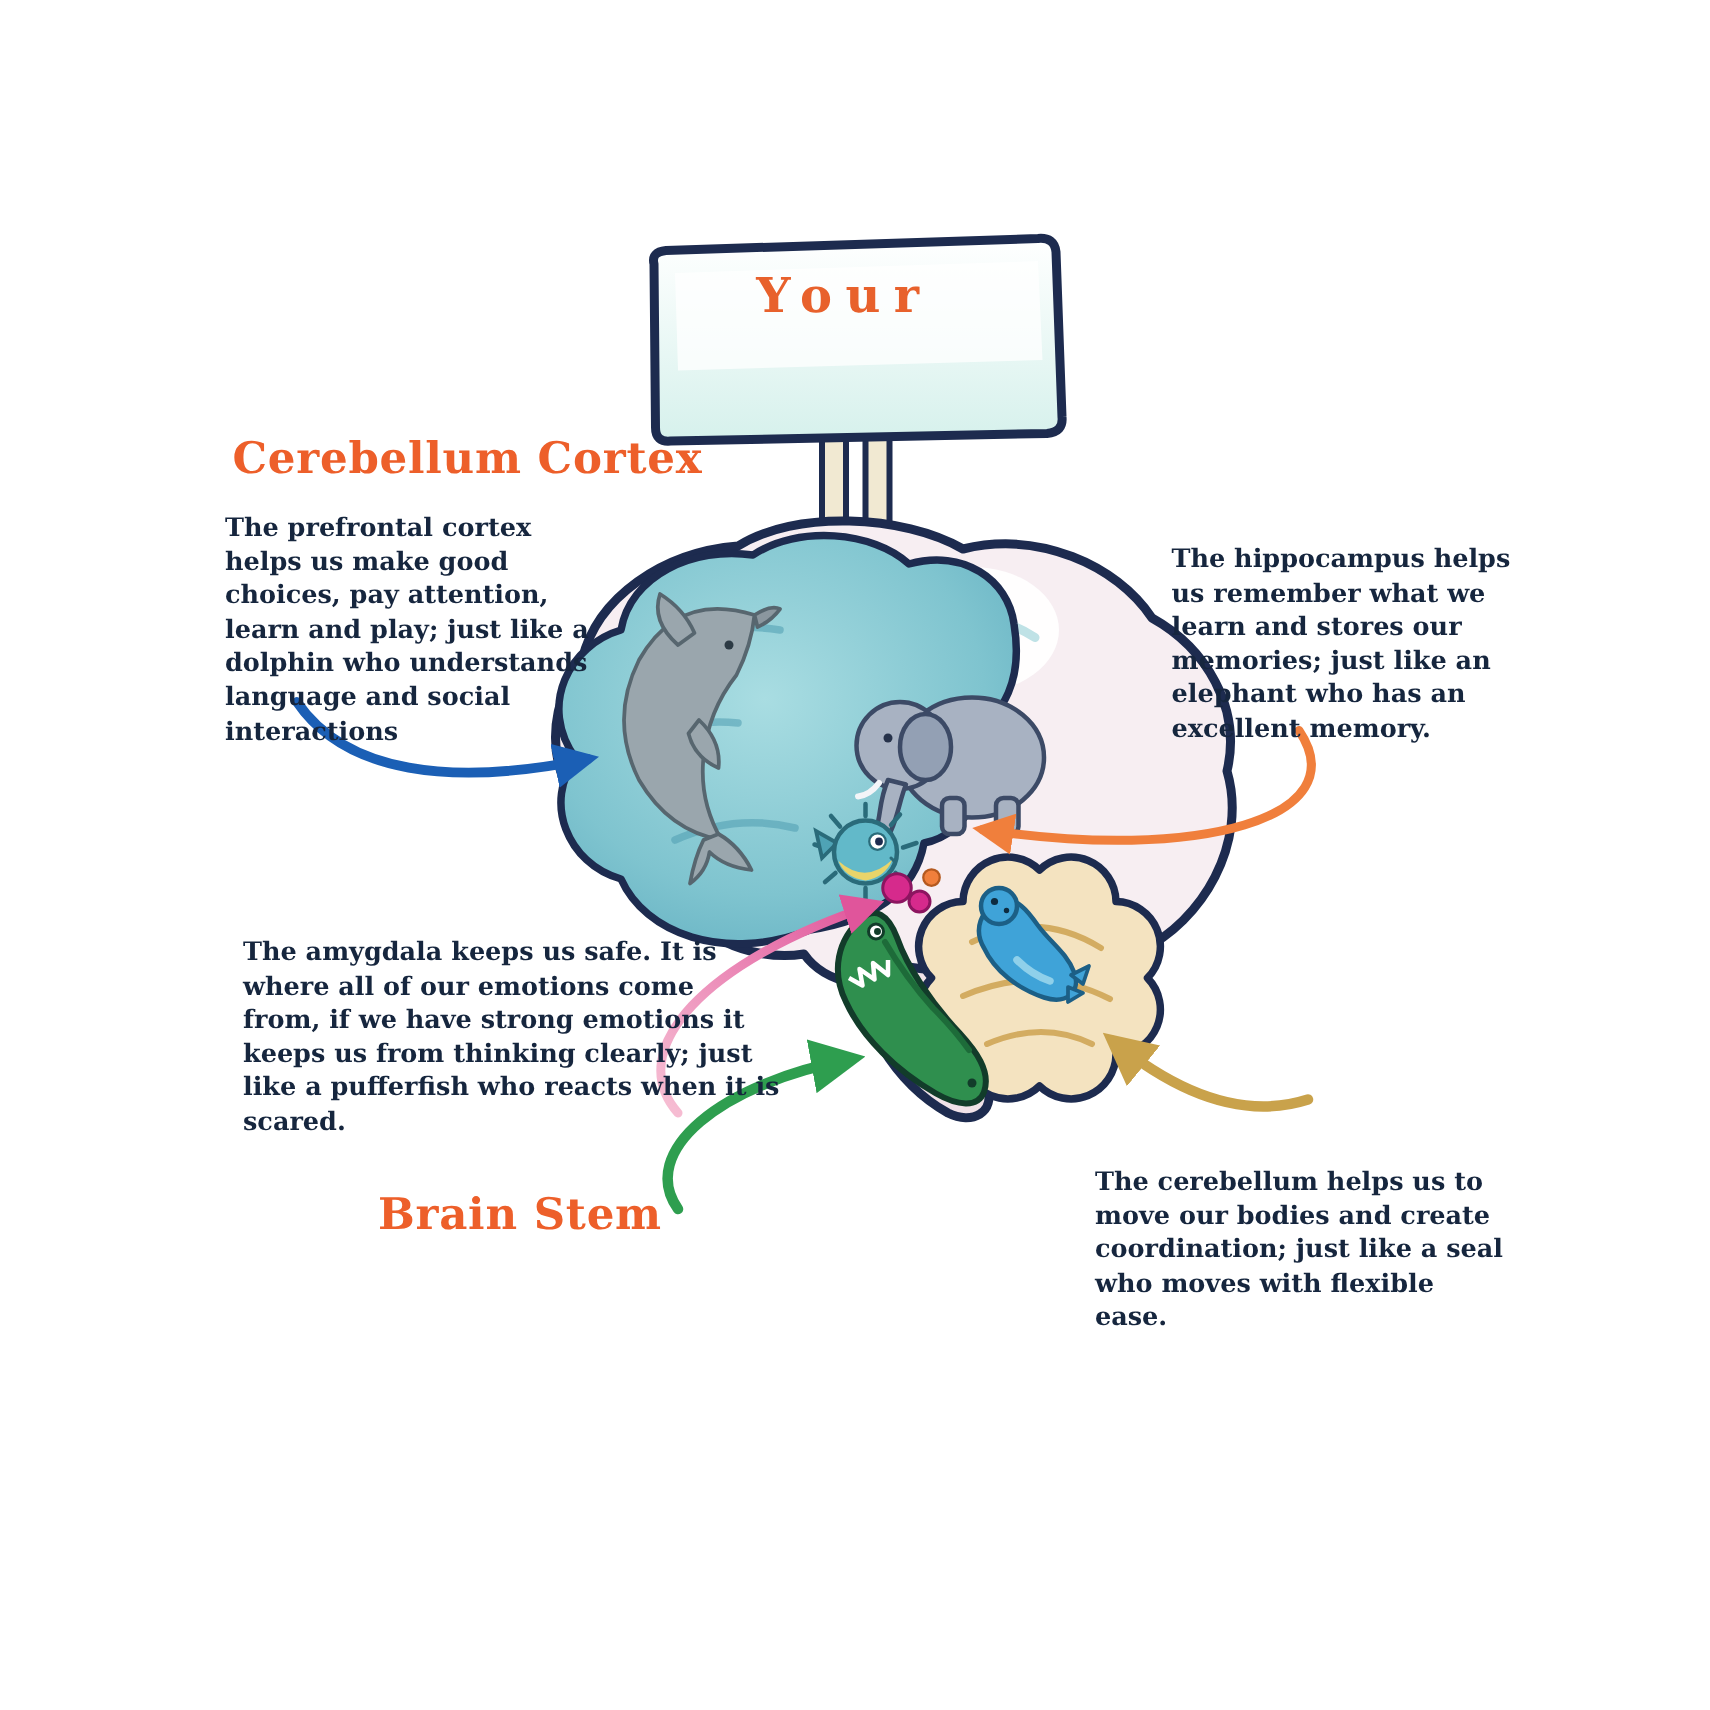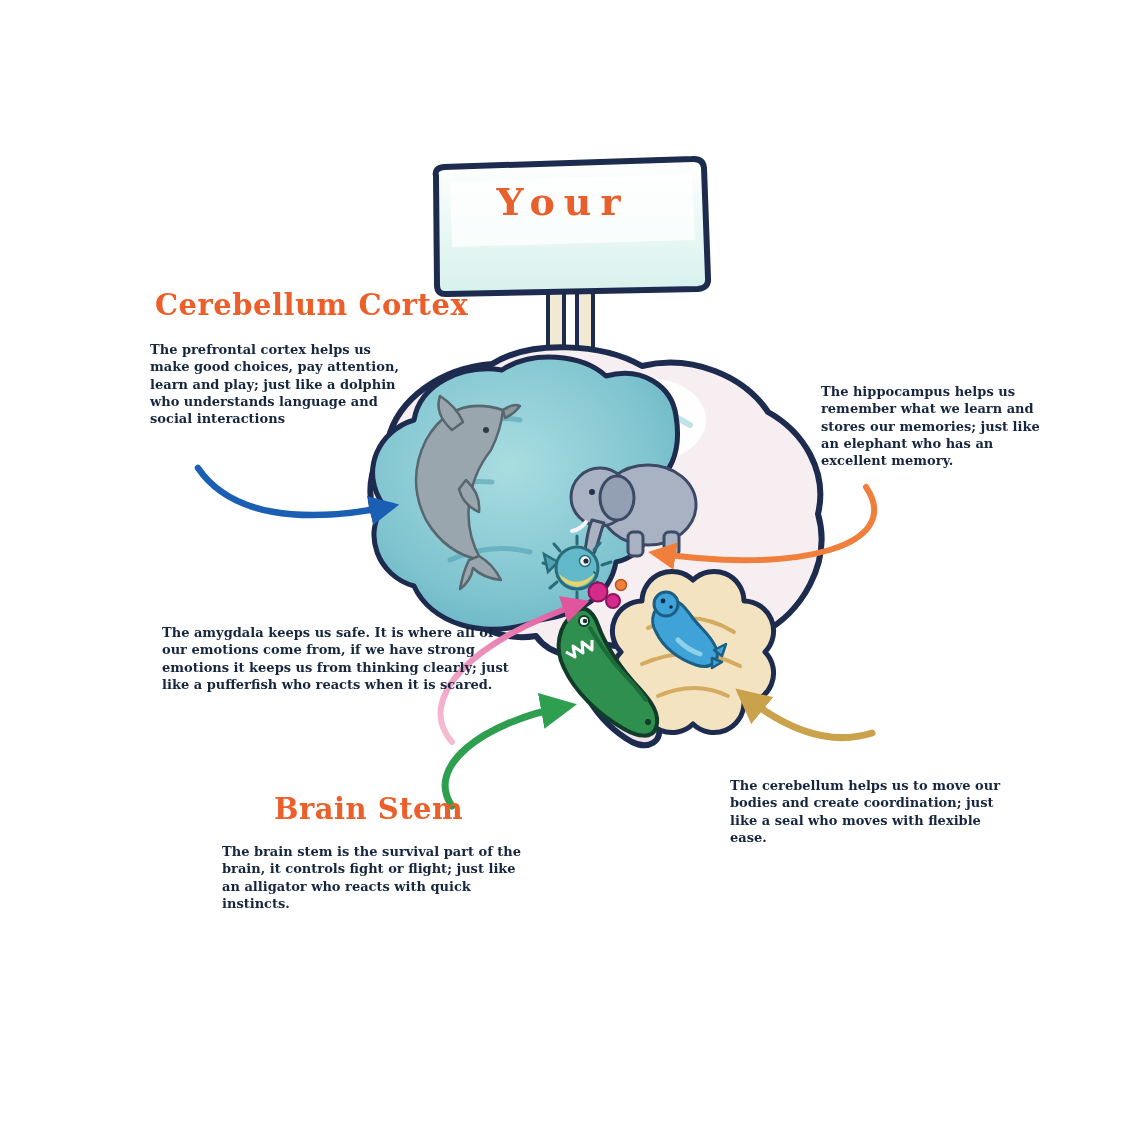--- a/index.html
+++ b/index.html
@@ -7,39 +7,39 @@
     position:relative;
     width:1140px;height:1140px;
     background:#ffffff;
     overflow:hidden;
     font-family:"DejaVu Serif", serif;
   }
   .art{position:absolute;left:0;top:0;}
   .sign-title{
     position:absolute;left:438px;top:176px;width:250px;
     text-align:center;color:#e8612c;font-weight:700;
-    font-size:38px;line-height:1.35;letter-spacing:9px;
+    font-size:32px;line-height:1.35;letter-spacing:9px;
   }
   .heading{
     position:absolute;color:#ed5f2a;font-weight:700;
     font-size:29px;letter-spacing:0.5px;white-space:nowrap;
   }
   .desc{
     position:absolute;color:#16263e;font-weight:700;
-    font-size:13px;line-height:1.33;
+    font-size:17px;line-height:1.33;
   }
   #h-prefrontal{left:155px;top:288px;}
   #d-prefrontal{left:150px;top:341px;width:258px;}
   #h-hippocampus{left:775px;top:336px;}
-  #d-hippocampus{left:781px;top:383px;width:238px;margin-left:40px;}
+  #d-hippocampus{left:781px;top:362px;width:238px;}
   #h-amygdala{left:200px;top:577px;}
   #d-amygdala{left:162px;top:624px;width:358px;}
   #h-cerebellum{left:788px;top:681px;}
   #d-cerebellum{left:730px;top:740px;width:275px;margin-top:37px;}
-  #h-brainstem{left:274px;top:792px;}
+  #h-brainstem{left:252px;top:792px;}
   #d-brainstem{left:222px;top:843px;width:312px;}
 </style>
 </head>
 <body>
 
 <div class="canvas">
 
   <svg class="art" width="1140" height="1140" viewBox="0 0 1140 1140">
     <defs>
       <linearGradient id="signGrad" x1="0" y1="0" x2="0" y2="1">
@@ -223,15 +223,14 @@
   <div id="h-prefrontal" class="heading">Cerebellum Cortex</div>
   <div id="d-prefrontal" class="desc">The prefrontal cortex helps us make good choices, pay attention, learn and play; just like a dolphin who understands language and social interactions</div>
 
   <div id="d-hippocampus" class="desc">The hippocampus helps us remember what we learn and stores our memories; just like an elephant who has an excellent memory.</div>
 
   <div id="d-amygdala" class="desc">The amygdala keeps us safe. It is where all of our emotions come from, if we have strong emotions it keeps us from thinking clearly; just like a pufferfish who reacts when it is scared.</div>
 
   <div id="d-cerebellum" class="desc">The cerebellum helps us to move our bodies and create coordination; just like a seal who moves with flexible ease.</div>
 
   <div id="h-brainstem" class="heading">Brain Stem</div>
-  <div id="d-brainstem" class="desc">The brain stem is the survival part of the brain, it controls fight or flight; just like an alligator who reacts with quick instincts.</div>
 
 </div>
 
 </body></html>

